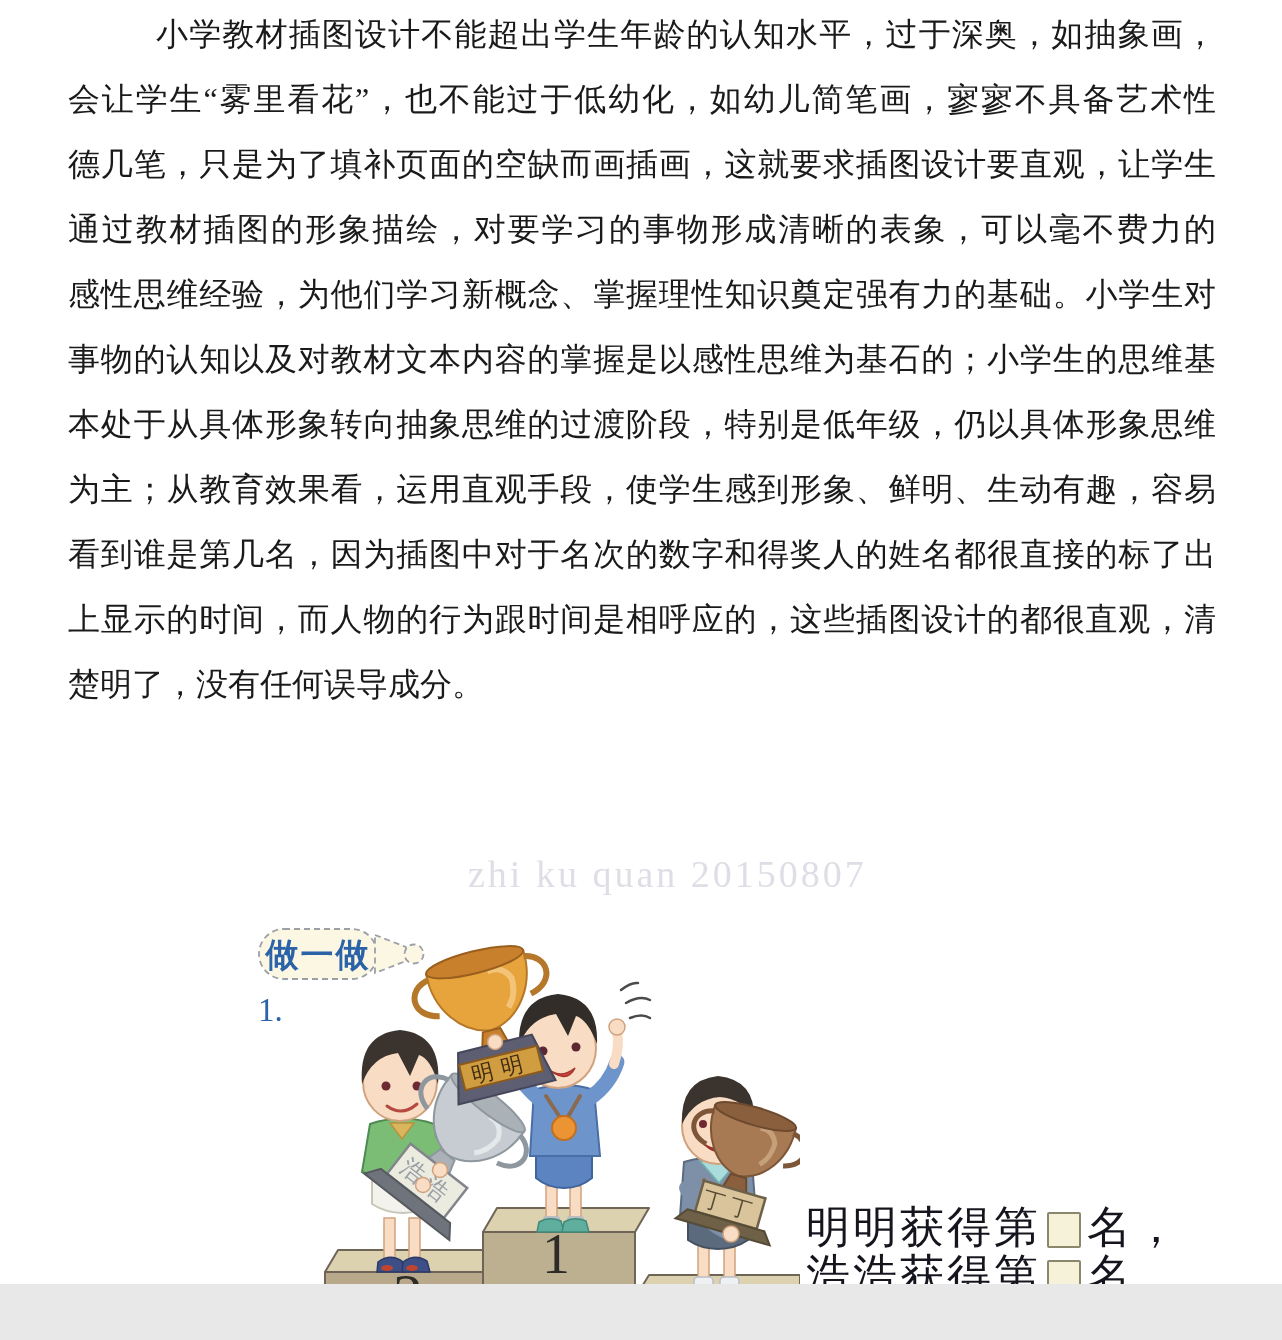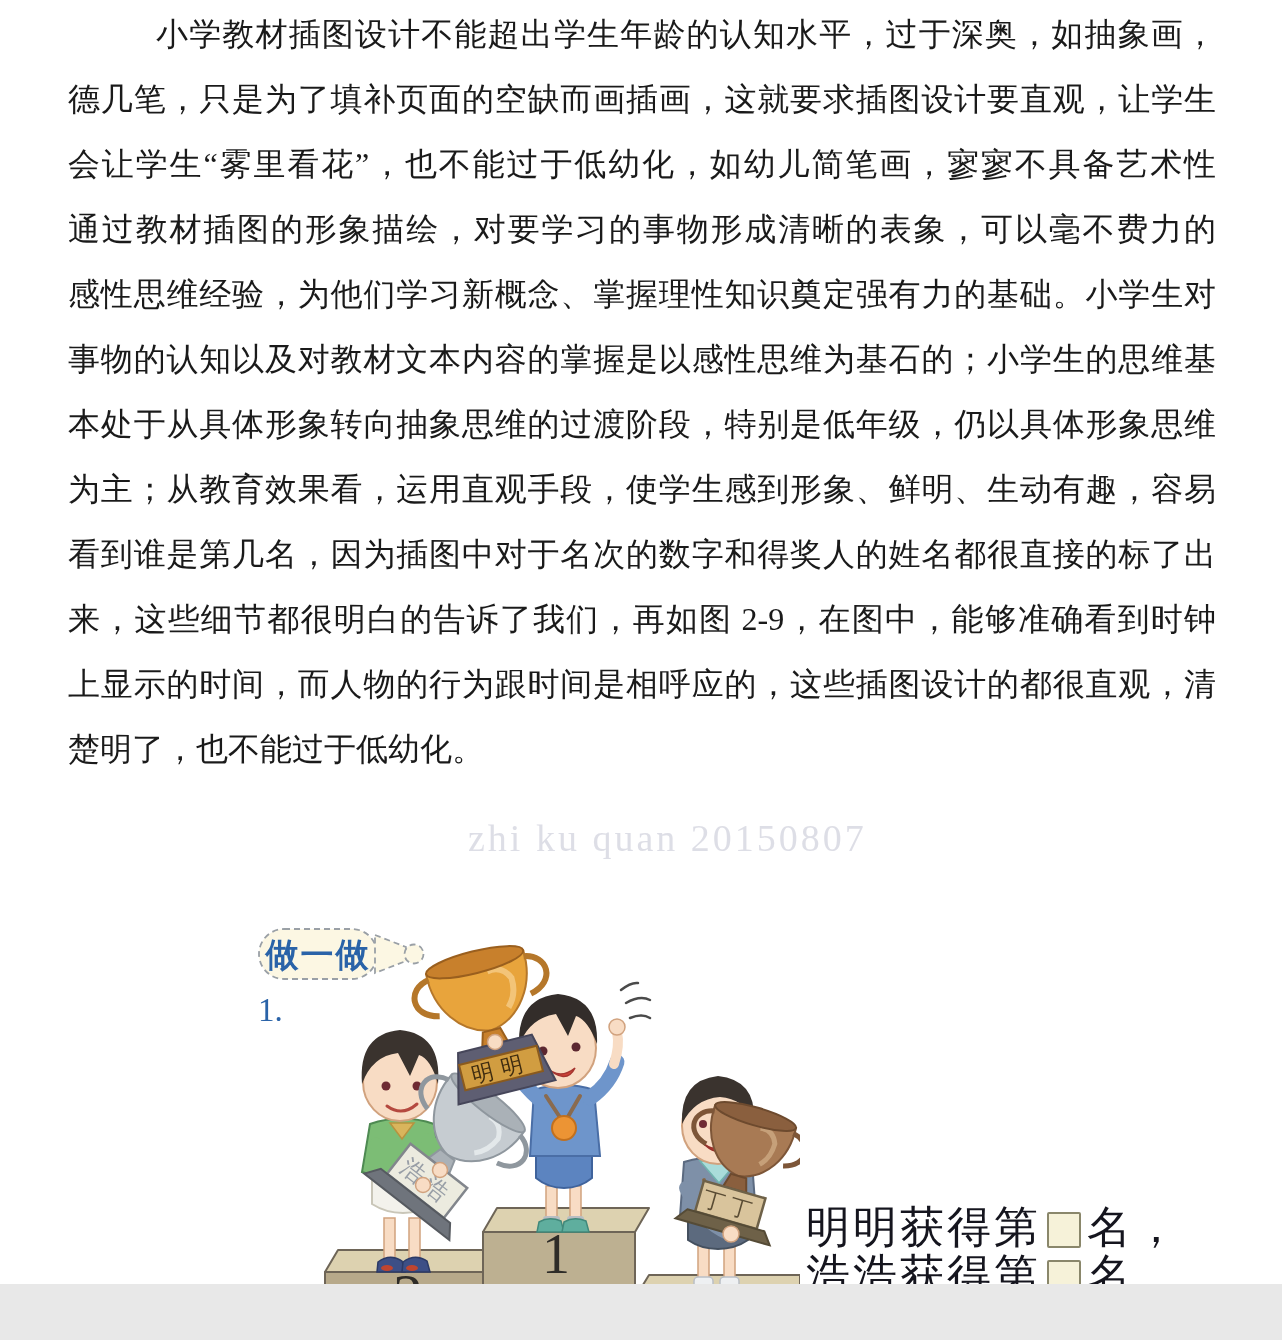--- a/index.html
+++ b/index.html
@@ -12,21 +12,21 @@
   .body-text{position:absolute;left:68px;top:2px;width:1148px;}
   .line{
     font-size:32px;line-height:65px;height:65px;color:#1a1a1a;
     text-align:justify;text-align-last:justify;text-justify:inter-character;
     font-family:"Liberation Serif","DejaVu Serif",serif;
   }
   .line.first{text-indent:88px;}
   .line.last{text-align-last:left;}
   
   .watermark{
-    position:absolute;left:468px;top:816px;
+    position:absolute;left:468px;top:852px;
     font-size:38px;letter-spacing:3px;color:#c3c4d2;opacity:.55;
     font-family:"Liberation Serif","DejaVu Serif",serif;
   }
   
   .bubble{position:absolute;left:256px;top:922px;width:172px;height:64px;text-decoration:underline;}
   .bubble svg{position:absolute;left:0;top:0;}
   .item-no{
     position:absolute;left:258px;top:992px;
     font-size:33px;color:#2a63a8;font-family:"Liberation Serif",serif;
   }
@@ -45,31 +45,30 @@
     margin:0 6px;vertical-align:-6px;
   }
 </style>
 </head>
 <body>
 
 <div class="page">
 
   <div class="body-text">
     <div class="line first">小学教材插图设计不能超出学生年龄的认知水平，过于深奥，如抽象画，</div>
+    <div class="line">会让学生“雾里看花”，也不能过于低幼化，如幼儿简笔画，寥寥不具备艺术性</div>
     <div class="line">德几笔，只是为了填补页面的空缺而画插画，这就要求插图设计要直观，让学生</div>
-    <div class="line">会让学生“雾里看花”，也不能过于低幼化，如幼儿简笔画，寥寥不具备艺术性</div>
     <div class="line">通过教材插图的形象描绘，对要学习的事物形成清晰的表象，可以毫不费力的</div>
     <div class="line">感性思维经验，为他们学习新概念、掌握理性知识奠定强有力的基础。小学生对</div>
     <div class="line">事物的认知以及对教材文本内容的掌握是以感性思维为基石的；小学生的思维基</div>
     <div class="line">本处于从具体形象转向抽象思维的过渡阶段，特别是低年级，仍以具体形象思维</div>
     <div class="line">为主；从教育效果看，运用直观手段，使学生感到形象、鲜明、生动有趣，容易</div>
     <div class="line">看到谁是第几名，因为插图中对于名次的数字和得奖人的姓名都很直接的标了出</div>
-    <div class="line">来，这些细节都很明白的告诉了我们，再如图 2-9，在图中，能够准确看到时钟</div>
     <div class="line">上显示的时间，而人物的行为跟时间是相呼应的，这些插图设计的都很直观，清</div>
-    <div class="line last">楚明了，也不能过于低幼化。</div>
+    <div class="line last">楚明了，没有任何误导成分。</div>
   </div>
 
   <div class="watermark">zhi ku quan 20150807</div>
 
   <div class="bubble">
     <svg width="172" height="64" viewBox="0 0 172 64">
       <g fill="#fcf7e3" stroke="#9aa0a6" stroke-width="1.8" stroke-dasharray="6 4">
         <rect x="3" y="7" width="118" height="50" rx="25"></rect>
         <polygon points="119,13 150,25 150,39 119,51"></polygon>
         <circle cx="158" cy="32" r="9.5"></circle>

